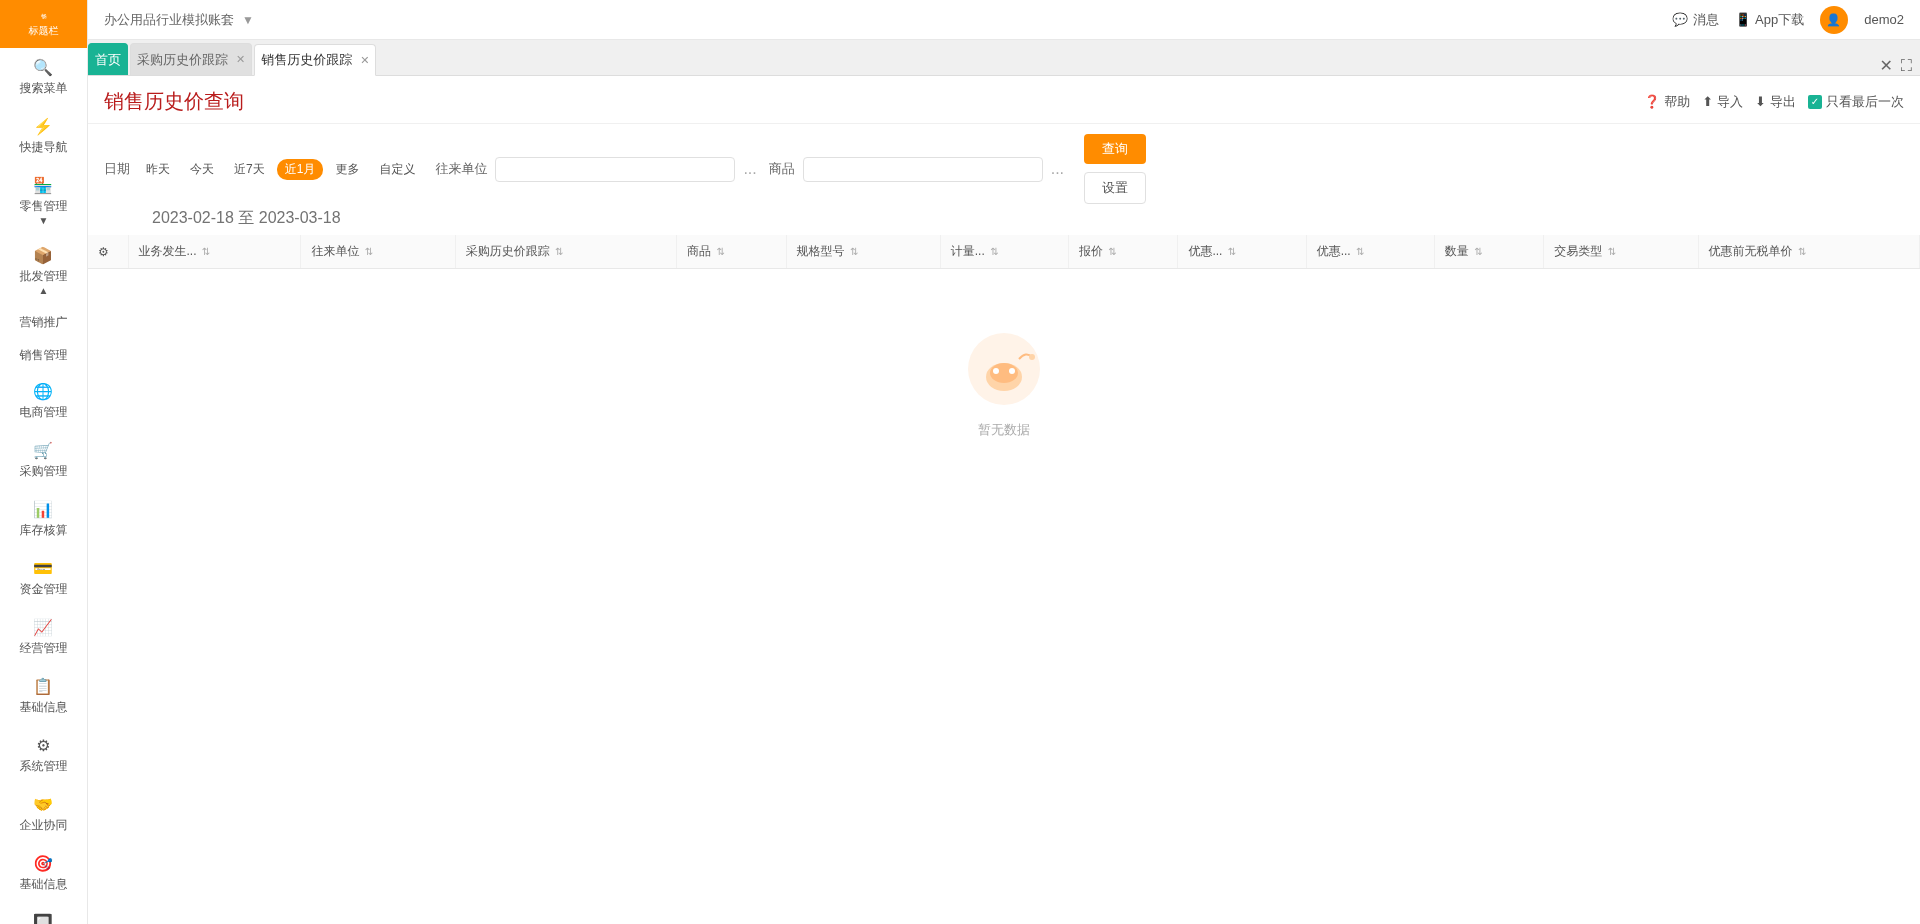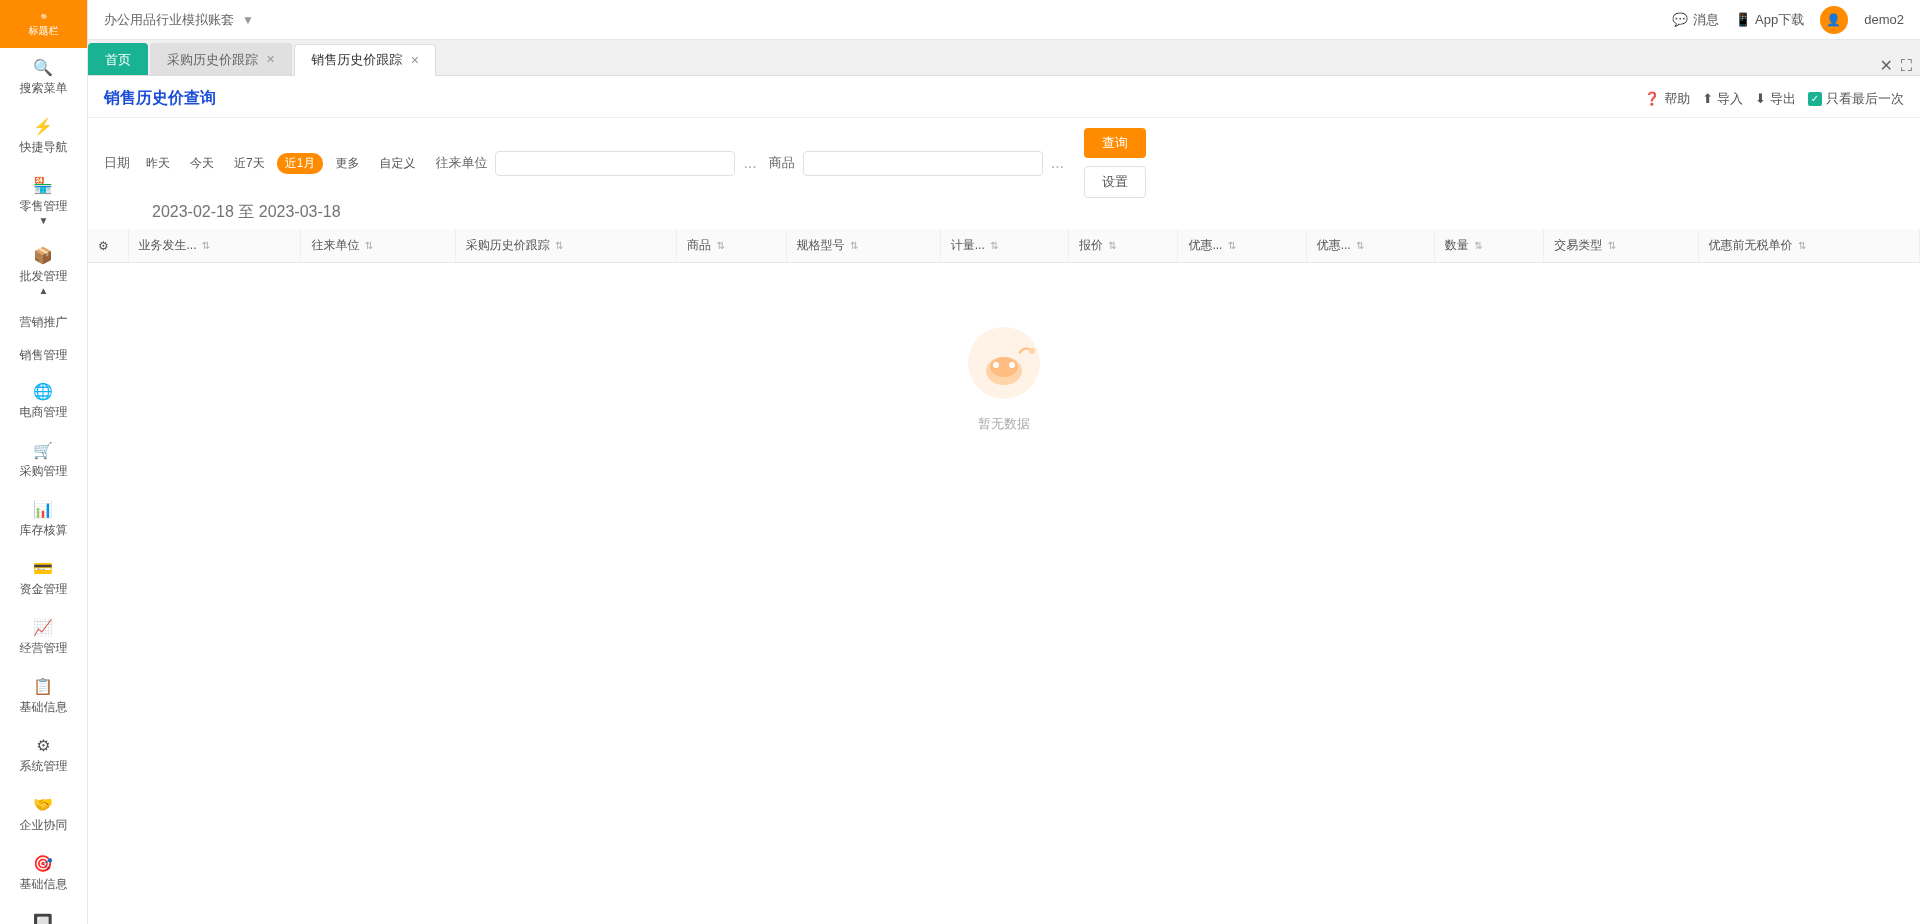--- a/index.html
+++ b/index.html
@@ -24,33 +24,33 @@
     .topbar { height: 40px; background: #fff; border-bottom: 1px solid #e8e8e8; display: flex; align-items: center; padding: 0 16px; justify-content: space-between; flex-shrink: 0; }
     .topbar-left { display: flex; align-items: center; gap: 8px; }
     .topbar-title { font-size: 13px; color: #666; }
     .topbar-dropdown { font-size: 12px; color: #999; cursor: pointer; }
     .topbar-right { display: flex; align-items: center; gap: 16px; }
     .topbar-action { display: flex; align-items: center; gap: 4px; cursor: pointer; color: #555; font-size: 13px; }
     .topbar-avatar { width: 28px; height: 28px; border-radius: 50%; background: #ff8c00; display: flex; align-items: center; justify-content: center; color: #fff; font-size: 12px; cursor: pointer; }
 
     
     .tabbar { height: 36px; background: #f0f0f0; display: flex; align-items: flex-end; padding: 0 0; flex-shrink: 0; border-bottom: 1px solid #ddd; }
-    .tab { height: 32px; padding: 0 16px; display: flex; align-items: center; gap: 6px; cursor: pointer; font-size: 13px; background: #e0e0e0; color: #666; border-radius: 4px 4px 0 0; margin-right: 2px; border: 1px solid #ddd; border-bottom: none; }
+    .tab { height: 32px; padding: 0 6px; display: flex; align-items: center; gap: 6px; cursor: pointer; font-size: 13px; background: #e0e0e0; color: #666; border-radius: 4px 4px 0 0; margin-right: 2px; border: 1px solid #ddd; border-bottom: none; }
     .tab.active { background: #fff; color: #333; border-bottom: 1px solid #fff; margin-bottom: -1px; }
     .tab.home { background: #19b394; color: #fff; border-color: #19b394; }
     .tab-close { font-size: 11px; color: #999; cursor: pointer; margin-left: 2px; }
     .tabbar-actions { margin-left: auto; display: flex; align-items: center; padding: 0 8px; gap: 8px; }
     .tabbar-btn { font-size: 16px; color: #666; cursor: pointer; }
 
     
     .page-content { flex: 1; background: #fff; overflow: hidden; display: flex; flex-direction: column; }
 
     
     .page-header { padding: 12px 16px 8px; display: flex; align-items: center; justify-content: space-between; border-bottom: 1px solid #f0f0f0; flex-shrink: 0; }
-    .page-title { font-size: 16px; font-weight: bold; color: #1d4ed8; }
+    .page-title { font-size: 20px; font-weight: normal; color: #b91c1c; }
     .page-header-actions { display: flex; align-items: center; gap: 12px; }
     .header-action-btn { display: flex; align-items: center; gap: 4px; font-size: 13px; color: #555; cursor: pointer; }
     .checkbox-label { display: flex; align-items: center; gap: 4px; font-size: 13px; color: #555; cursor: pointer; }
     .checkbox-checked { width: 14px; height: 14px; background: #19b394; border-radius: 2px; display: flex; align-items: center; justify-content: center; color: #fff; font-size: 10px; }
     .filter-group { display: flex; align-items: center; gap: 8px; }
     .filter-label { font-size: 13px; color: #666; }
     .date-btns { display: flex; align-items: center; gap: 4px; }
     .date-btn { padding: 2px 8px; font-size: 12px; color: #555; cursor: pointer; border-radius: 3px; }
     .date-btn.active { background: #ff8c00; color: #fff; border-radius: 10px; }
     .date-range { font-size: 16px; color: #737373; margin-left: 20px; }

